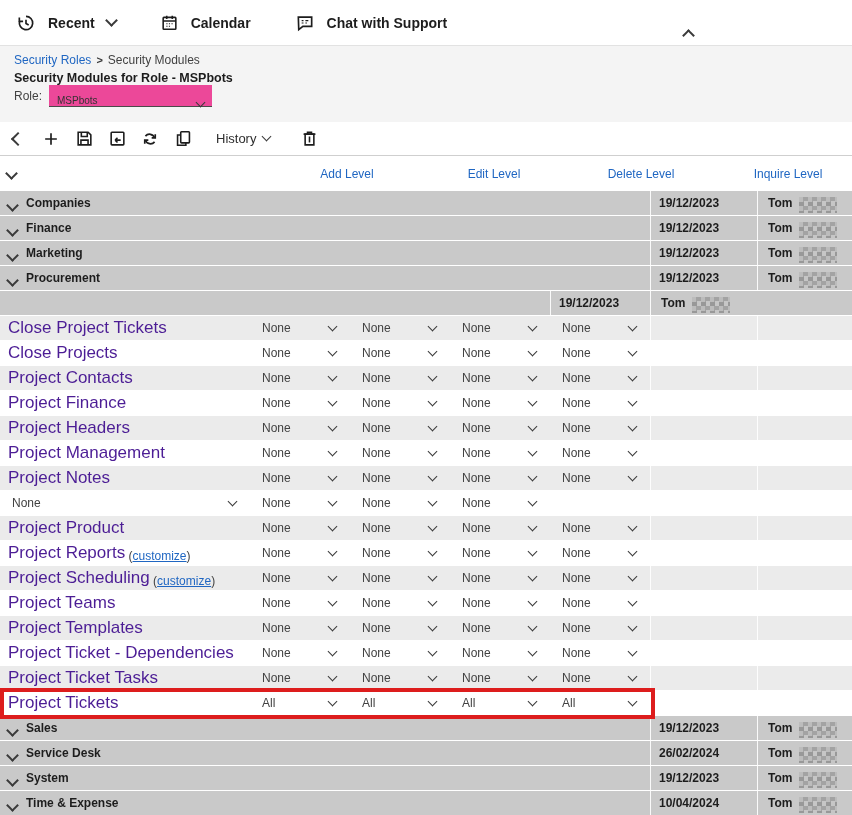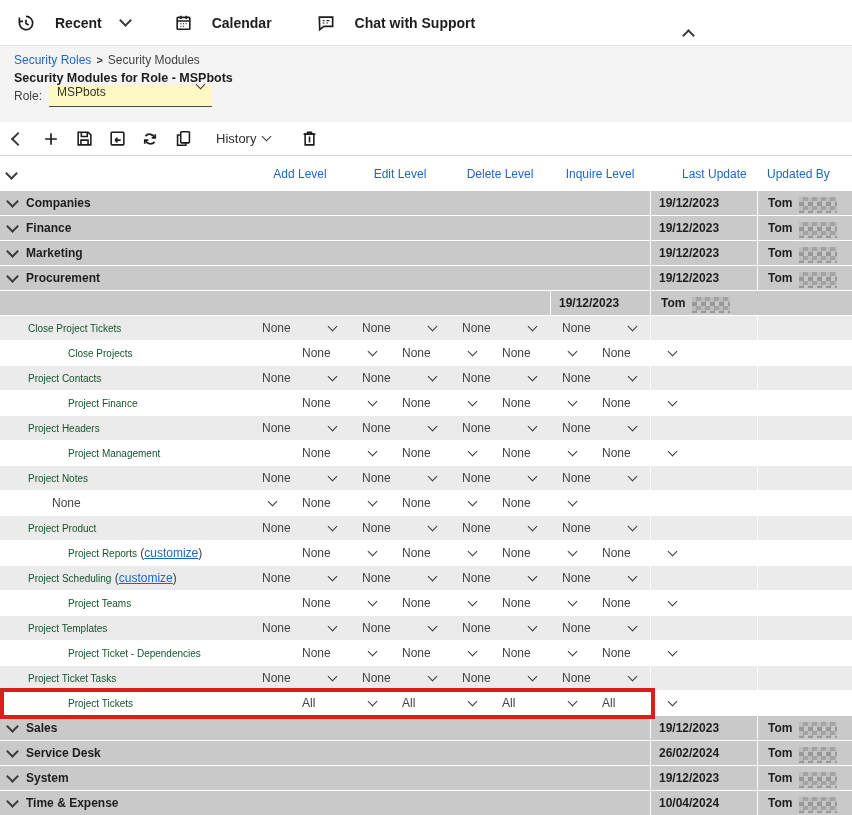--- a/index.html
+++ b/index.html
@@ -14,64 +14,64 @@
     transform:rotate(45deg); flex:0 0 auto; }
   .chev.down { margin-top:-4px; }
   .chev.up   { transform:rotate(-135deg); margin-top:4px; }
   .chev.small{ width:7px; height:7px; border-width:1.7px; }
   .chev.left { transform:rotate(135deg); width:10px; height:10px; border-width:2px; margin-top:0; }
 
   
   .topbar { position:relative; height:46px; background:#fff; border-bottom:1px solid #e2e2e2;
     display:flex; align-items:center; gap:44px; padding-left:16px;
     box-shadow:0 2px 4px rgba(0,0,0,.08); }
-  .tb-item { display:flex; align-items:center; gap:19px; font-size:14px; font-weight:600; color:var(--ink); cursor:pointer; }
+  .tb-item { display:flex; align-items:center; gap:12px; font-size:14px; font-weight:600; color:var(--ink); cursor:pointer; }
   .tb-item svg { display:block; }
   .collapse-top { position:absolute; left:676px; bottom:2px; width:24px; height:16px;
     display:flex; justify-content:center; cursor:pointer; }
 
   
   .panel { height:76px; background:#f4f4f4; padding:7px 0 0 14px; position:relative; }
   .breadcrumb { font-size:12px; line-height:15px; }
   .breadcrumb a { color:var(--accent); text-decoration:none; cursor:pointer; }
   .bc-sep { color:#3a3a3a; margin:0 5px; font-weight:600; font-size:11px; }
   .bc-current { color:#424242; }
   .page-title { font-weight:bold; color:#1c1c1c; font-size:12.5px; margin-top:3px; }
   .role-row { display:flex; align-items:center; }
   .role-label { color:#424242; margin-right:7px; }
-  .role-select { width:163px; height:22px; background:#fef9c3; border-bottom:1px solid #4a4a4a;
-    display:flex; align-items:flex-start; justify-content:space-between; padding:0 8px; cursor:pointer;
-    color:#333; font-size:12px; }
+  .role-select { width:163px; height:22px; background:#ec4899; border-bottom:1px solid #4a4a4a;
+    display:flex; align-items:flex-end; justify-content:space-between; padding:0 8px; cursor:pointer;
+    color:#333; font-size:10px; }
 
   
   .toolbar { height:34px; background:#fff; border-bottom:1px solid #cfcfcf;
     display:flex; align-items:center; gap:9px; padding-left:6px; }
   .tool-btn { width:24px; height:24px; display:flex; align-items:center; justify-content:center; cursor:pointer; }
   .tool-btn svg { display:block; }
   .tool-btn.wide { width:auto; padding:0 4px; margin-left:8px; gap:7px; font-size:13px; color:#2e2e2e; }
   .tool-btn.trash { margin-left:14px; }
 
   
-  .grid { display:grid; grid-template-columns:250px 100px 100px 100px 100px 107px 1fr; }
+  .grid { display:grid; grid-template-columns:250px 100px 100px 100px 100px 107px 1fr;gap:47px; }
   .table-head { height:35px; background:#fff; align-items:center; }
   .hd { color:var(--accent); font-size:12px; cursor:pointer; }
   .hd.c { text-align:center; }
   .hd.pl8 { padding-left:8px;margin-left:24px; }
   .hd.pl10 { padding-left:10px; }
   .collapse-all-wrap { padding-left:7px; }
 
   .tbody { }
   .row { display:grid; grid-template-columns:250px 100px 100px 100px 100px 107px 1fr;
     height:25px; align-items:center; border-bottom:1px solid #fff; position:relative; }
   .row.group { background:var(--groupbg); cursor:pointer; }
   .row.module.shade { background:var(--altbg); }
-  .row.module.plain { background:#fff;padding-left:40px; }
-  .name-cell { display:flex; align-items:center; padding-left:8px; white-space:nowrap; overflow:visible; }
+  .row.module.plain { background:#fff; }
+  .name-cell { display:flex; align-items:flex-end; padding-left:8px; white-space:nowrap; overflow:visible; }
   .group-label { font-weight:bold; color:var(--ink); margin-left:9px; font-size:12px; }
-  .module-label { color:#14532d; font-size:10px;margin-left:20px; }
+  .module-label { color:#4c1d95; font-size:17px; }
   .name-cell a.customize { color:var(--accent); text-decoration:underline; cursor:pointer; }
   .dd-cell { display:flex; align-items:center; justify-content:space-between;
     padding:0 14px 0 12px; cursor:pointer; height:100%; }
   .dd-val { color:#424242; font-size:12px; }
   .date-cell { padding-left:8px; font-weight:bold; color:var(--ink); font-size:12px;
     height:100%; display:flex; align-items:center; border-left:1px solid rgba(255,255,255,.9); }
   .user-cell { padding-left:10px; font-weight:bold; color:var(--ink); font-size:12px;
     height:100%; display:flex; align-items:center; border-left:1px solid rgba(255,255,255,.9); }
   .redact { width:38px; height:16px; margin-left:7px; margin-top:4px;
     background:

